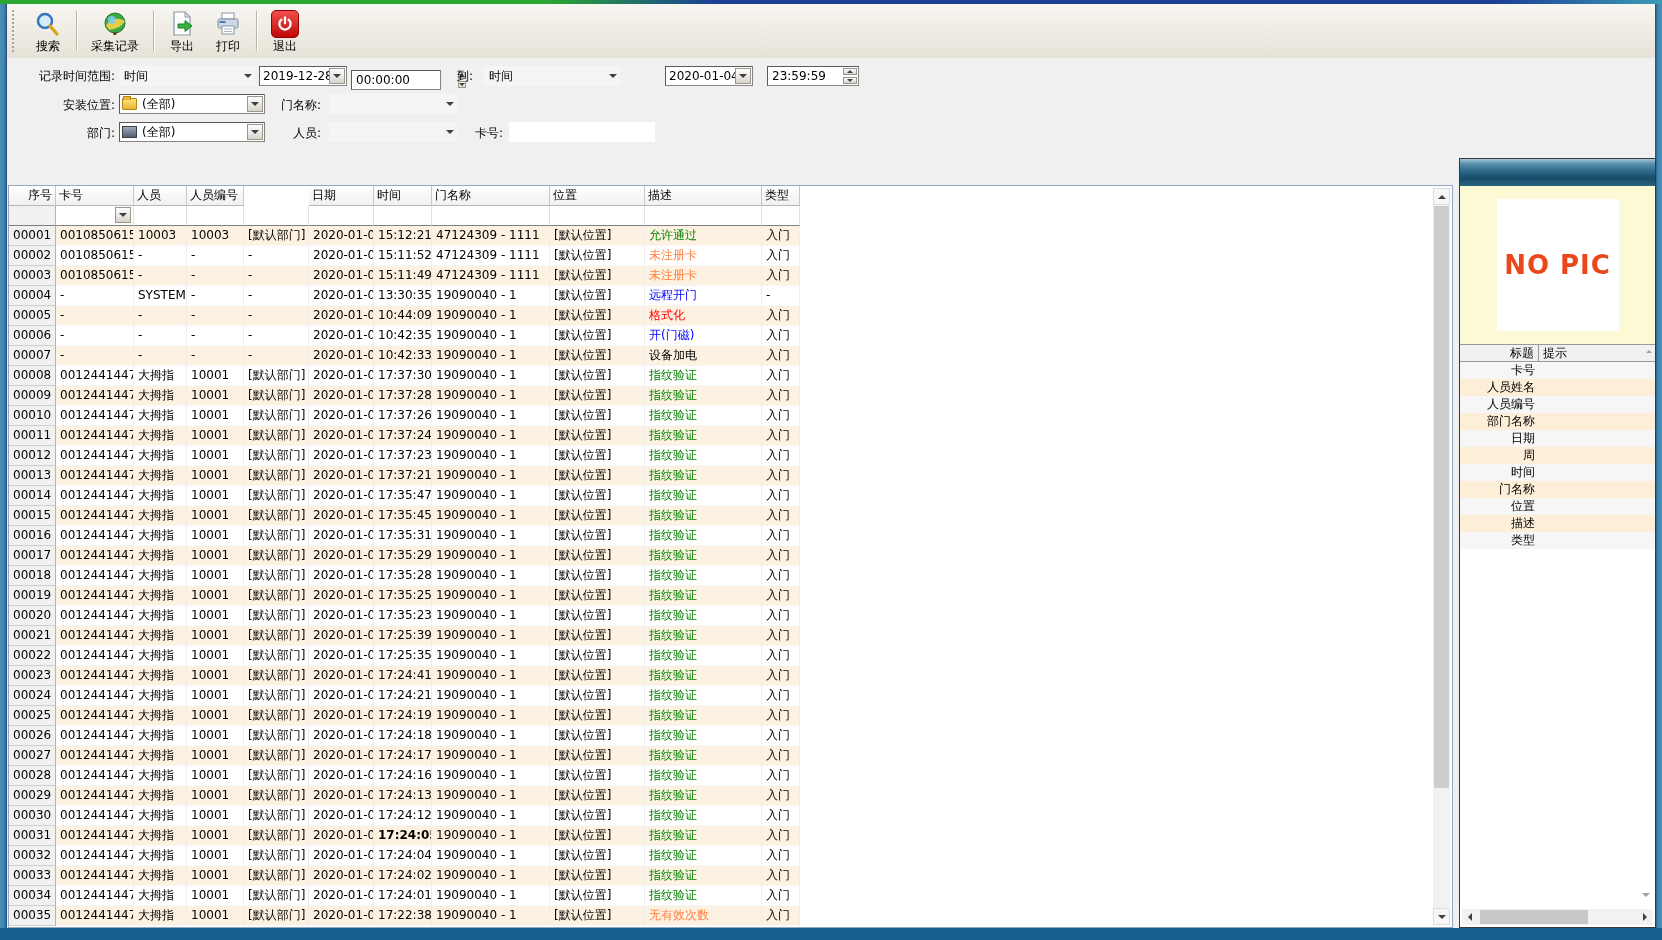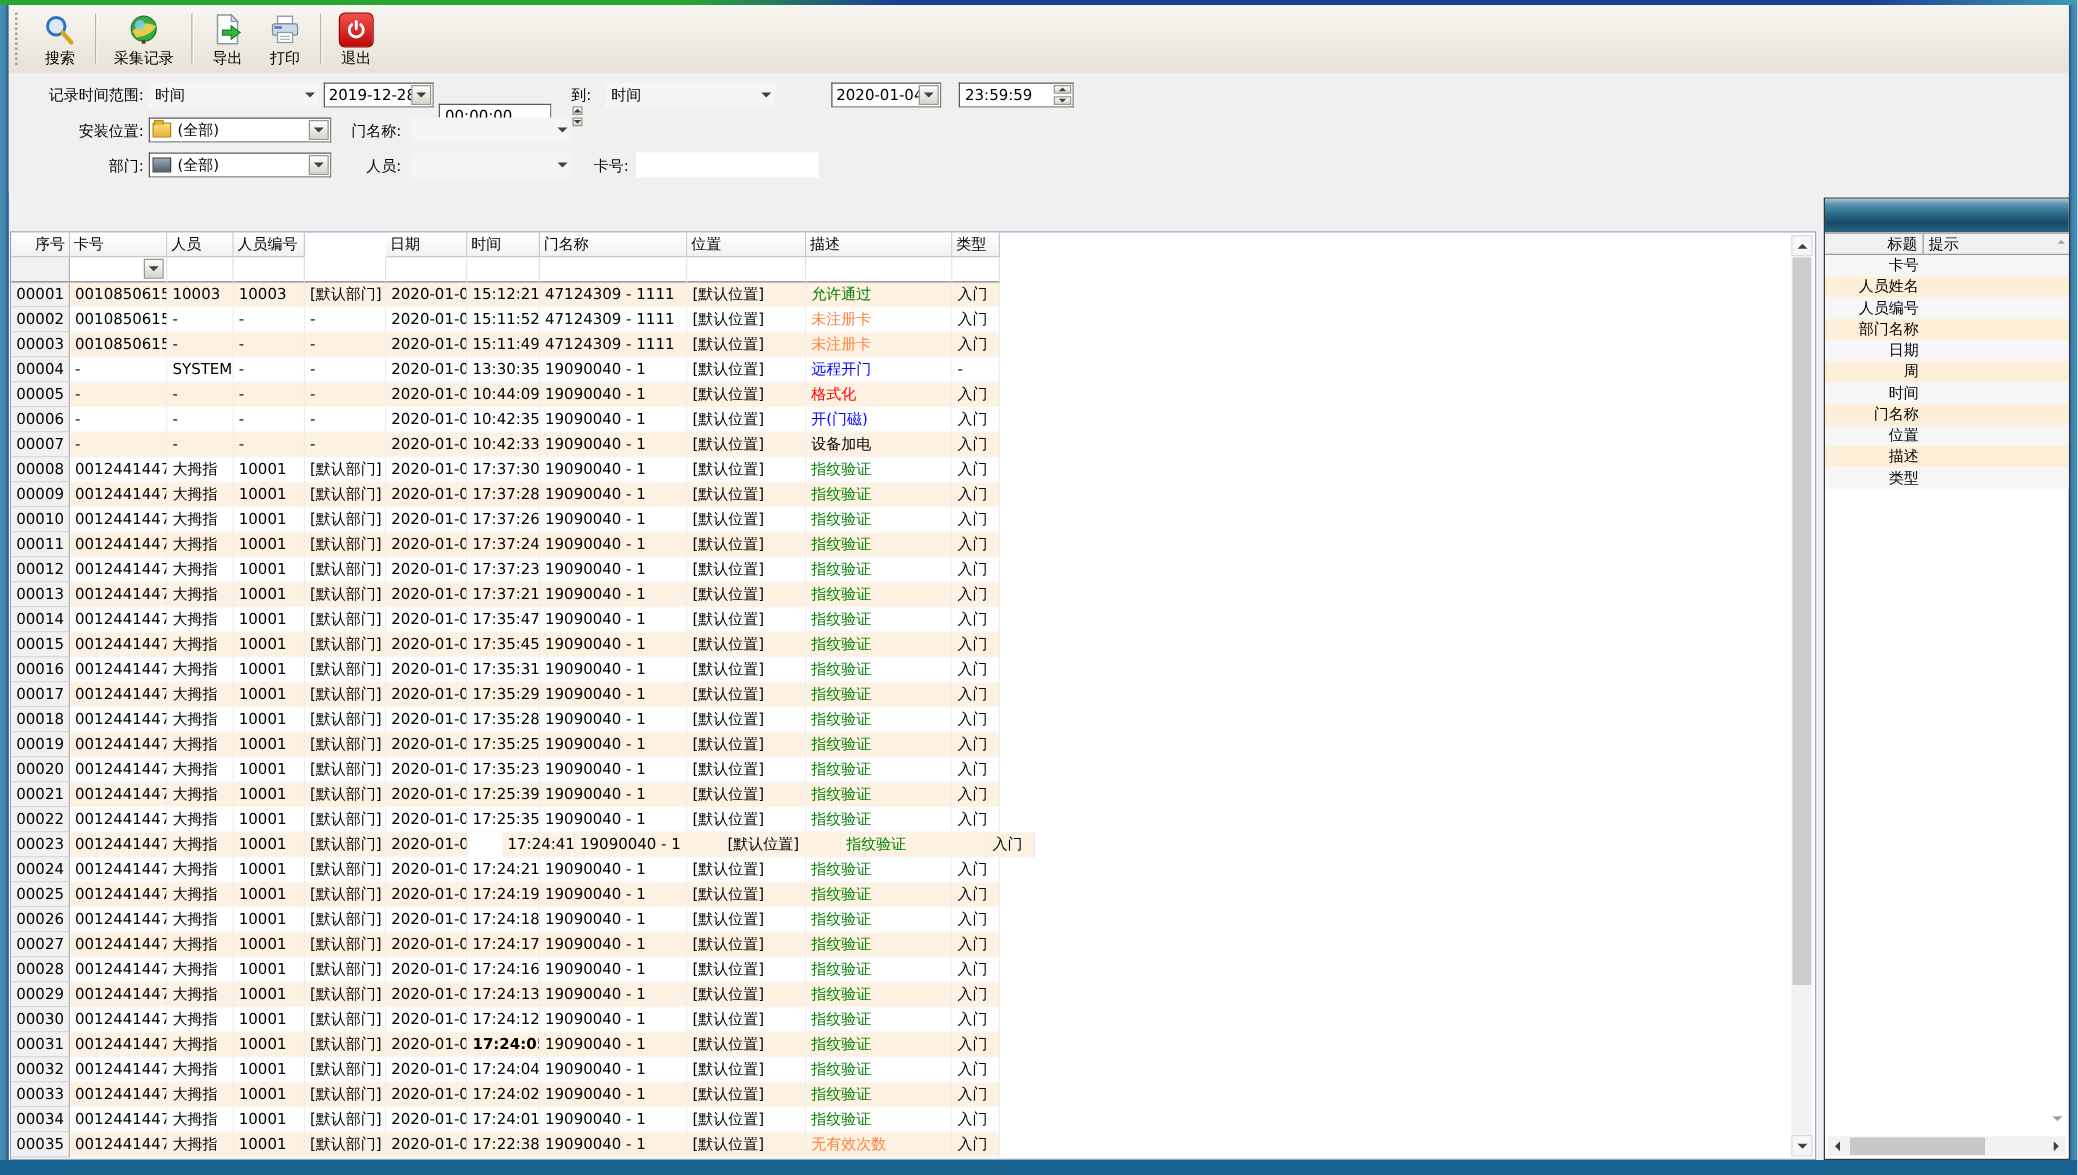--- a/index.html
+++ b/index.html
@@ -195,21 +195,21 @@
       <div class="fc-arrow">
           <div class="arr-d"></div>
         </div>
     </div>
     <div class="combo3d" style="left:252px;top:8px;width:88px;">
       <div class="c-text">2019-12-28</div>
       <div class="combo-btn">
           <div class="arr-d"></div>
         </div>
     </div>
-    <div class="spinner" style="left:344px;top:25px;width:90px;gap:48px;">
+    <div class="spinner" style="left:344px;top:12px;width:90px;gap:48px;">
       <div class="s-text">00:00:00</div>
       <div class="spin-btns">
         <div class="spin-b">
             <div class="arr-u arr-sm"></div>
           </div>
         <div class="spin-b">
             <div class="arr-d arr-sm"></div>
           </div>
       </div>
     </div>
@@ -592,21 +592,21 @@
             <div class="cell c9" style="width: 117px; color: rgb(0, 128, 0);">指纹验证</div>
             <div class="cell c10" style="width: 38px;">入门</div>
           </div>
           <div class="trow odd">
             <div class="cell c0" style="width: 47px;">00023</div>
             <div class="cell c1" style="width: 78px;">0012441447</div>
             <div class="cell c2" style="width: 53px;">大拇指</div>
             <div class="cell c3" style="width: 57px;">10001</div>
             <div class="cell c4" style="width: 65px;">[默认部门]</div>
             <div class="cell c5" style="width: 65px;">2020-01-02</div>
-            <div class="cell c6" style="width: 58px; margin-left: 28px;">17:24:41</div>
+            <div class="cell c6" style="width: 58px;">17:24:41</div>
             <div class="cell c7" style="width: 118px;">19090040 - 1</div>
             <div class="cell c8" style="width: 95px;">[默认位置]</div>
             <div class="cell c9" style="width: 117px; color: rgb(0, 128, 0);">指纹验证</div>
             <div class="cell c10" style="width: 38px;">入门</div>
           </div>
           <div class="trow even">
             <div class="cell c0" style="width: 47px;">00024</div>
             <div class="cell c1" style="width: 78px;">0012441447</div>
             <div class="cell c2" style="width: 53px;">大拇指</div>
             <div class="cell c3" style="width: 57px;">10001</div>
@@ -769,20 +769,23 @@
         <div class="vs-thumb"></div>
         <div class="vs-btn vs-down">
             <div class="arr-d"></div>
           </div>
       </div>
     </div>
   </div>
 
   <div class="rpanel">
     <div class="rtop"></div>
+    <div class="ryellow">
+      <div class="nopic">NO PIC</div>
+    </div>
     <div class="rheader">
       <div class="rh-title">标题</div>
       <div class="rh-hint">提示</div>
       <div class="rh-up arr-u arr-sm" style="border-bottom-color:#a0a0a0;"></div>
     </div>
     <div>
         <div class="rrow">
           <div class="rr-title">卡号</div>
           <div></div>
         </div>

